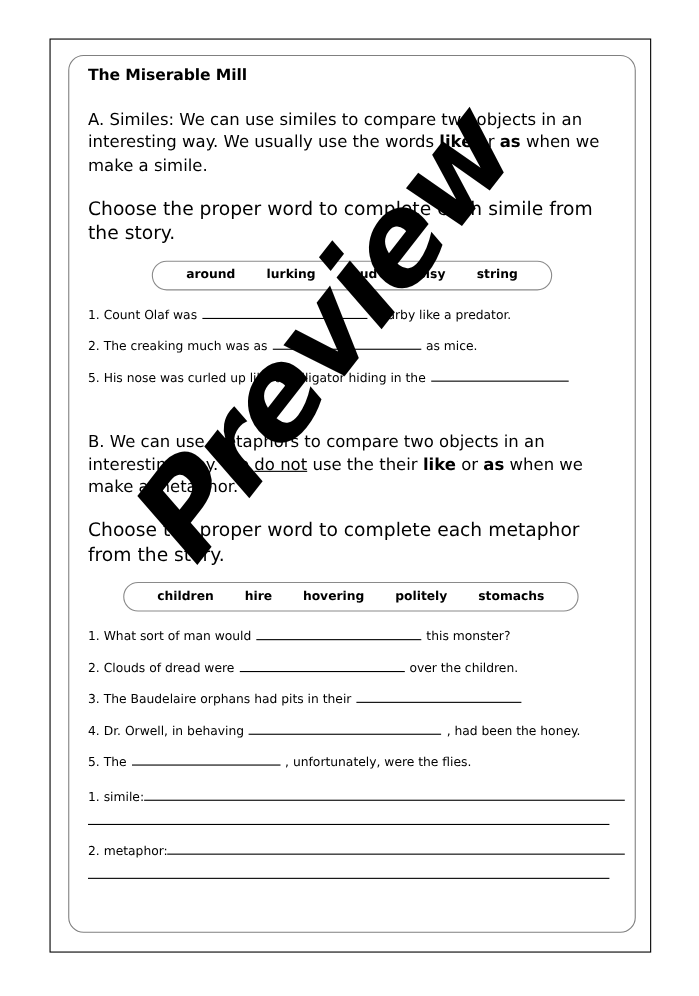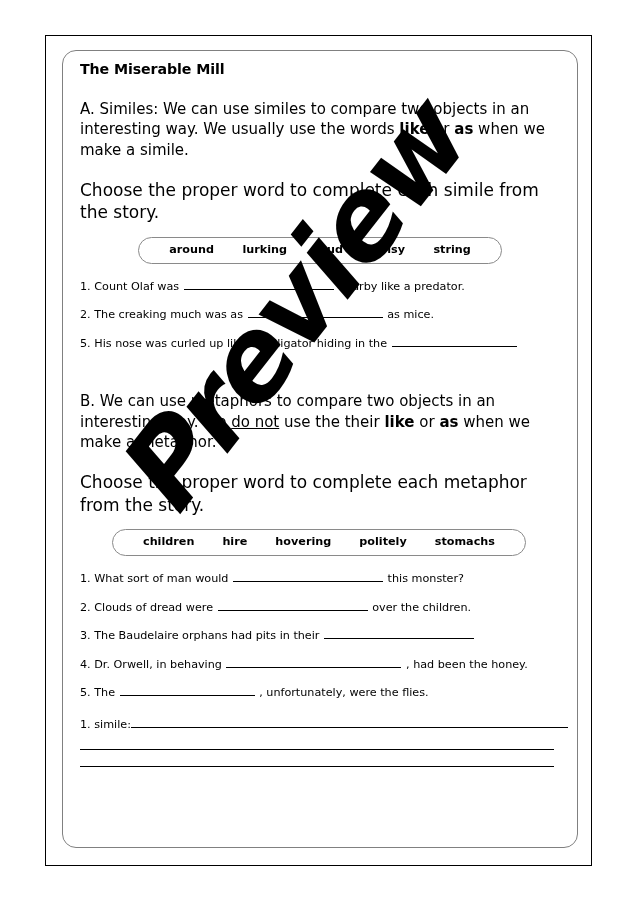--- a/index.html
+++ b/index.html
@@ -260,19 +260,23 @@
     </div>
   </div>
 
 
   <div class="c-item">
     <span class="lbl">1. simile:</span>
     <span class="fill"></span>
   </div>
   <div class="c-rule"></div>
 
+  <div class="c-item">
+    <span class="lbl">2.  metaphor:</span>
+    <span class="fill"></span>
+  </div>
   <div class="c-rule"></div>
 
 </div>
 
 <div id="watermark">
   <div class="wm-text" style="color: rgb(0, 0, 0);">Preview</div>
 </div>
 
 </body></html>

